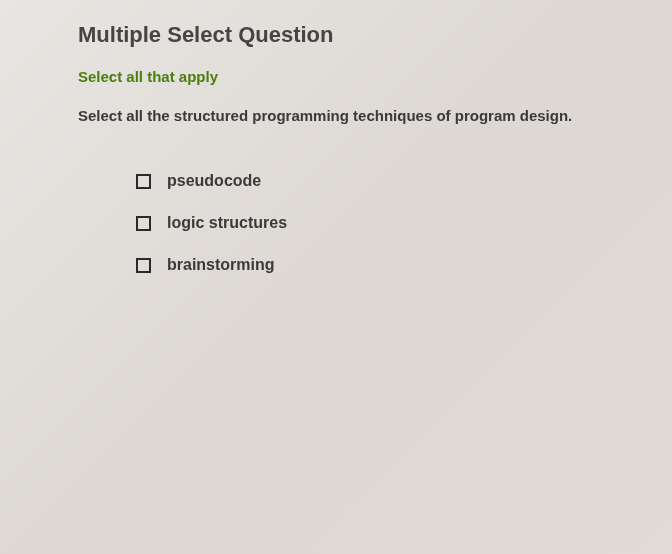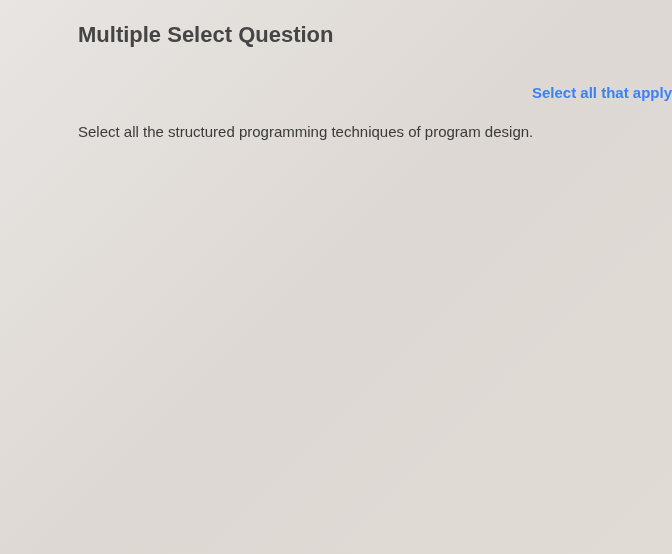--- a/index.html
+++ b/index.html
@@ -1,40 +1,40 @@
 <!DOCTYPE html>
 <html><head>
   <meta charset="utf-8">
   <style>
     * {
       box-sizing: border-box;
       margin: 0;
       padding: 0;
+      font-weight: bold;
     }
     body {
       width: 672px;
       height: 554px;
       background: linear-gradient(135deg, #e8e5e2 0%, #ddd8d3 50%, #e0dbd5 100%);
       font-family: Arial, Helvetica, sans-serif;
       padding: 22px 0 0 78px;
       color: #3a3a3a;
       overflow: hidden;
     }
     .question-title {
       font-size: 22px;
       font-weight: bold;
       color: #454545;
-      margin-bottom: 36px;
+      margin-bottom: 20px;
     }
     .instruction {
       font-size: 15px;
       font-weight: bold;
-      color: #3b82f6;
+      color: #4d7c0f;
       margin-bottom: 22px;
-      text-align: right;
     }
     .question-text {
       font-size: 15px;
       color: #3a3a3a;
       margin-bottom: 48px;
     }
     .options {
       padding-left: 58px;
     }
     .option-row {
@@ -57,13 +57,25 @@
     }
   </style>
 </head>
 <body>
 
 <h1 class="question-title">Multiple Select Question</h1>
 <div class="instruction">Select all that apply</div>
 <div class="question-text">Select all the structured programming techniques of program design.</div>
 
 <div class="options">
+  <div class="option-row">
+    <div class="checkbox"></div>
+    <span class="option-label">pseudocode</span>
+  </div>
+  <div class="option-row">
+    <div class="checkbox"></div>
+    <span class="option-label">logic structures</span>
+  </div>
+  <div class="option-row">
+    <div class="checkbox"></div>
+    <span class="option-label">brainstorming</span>
+  </div>
 </div>
 
 </body></html>

